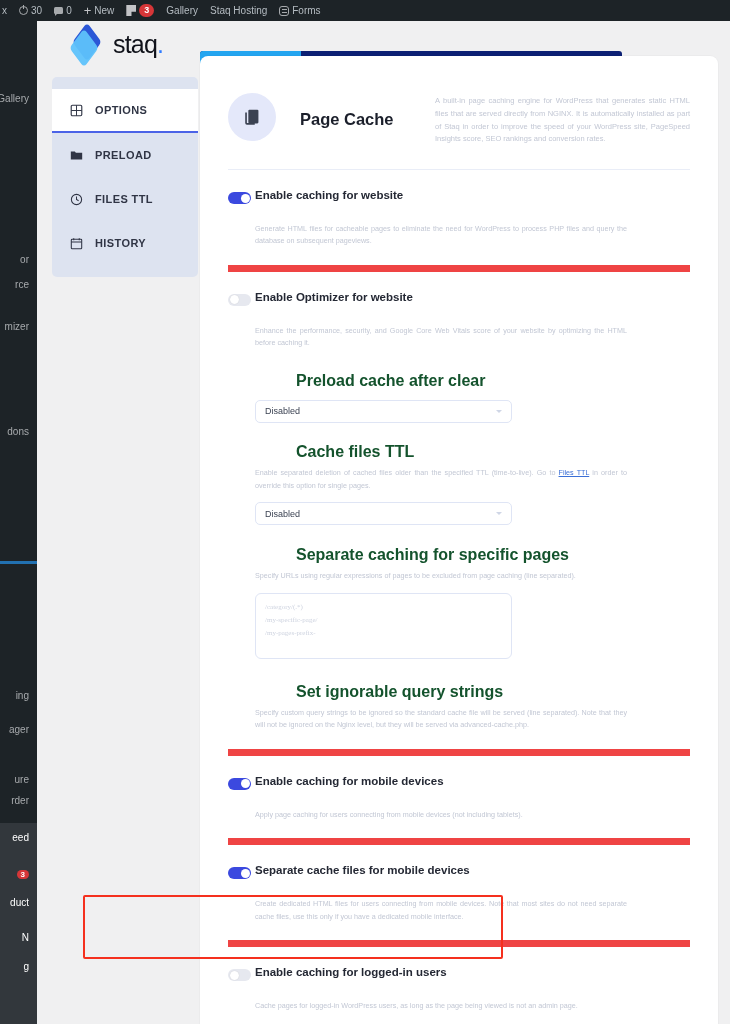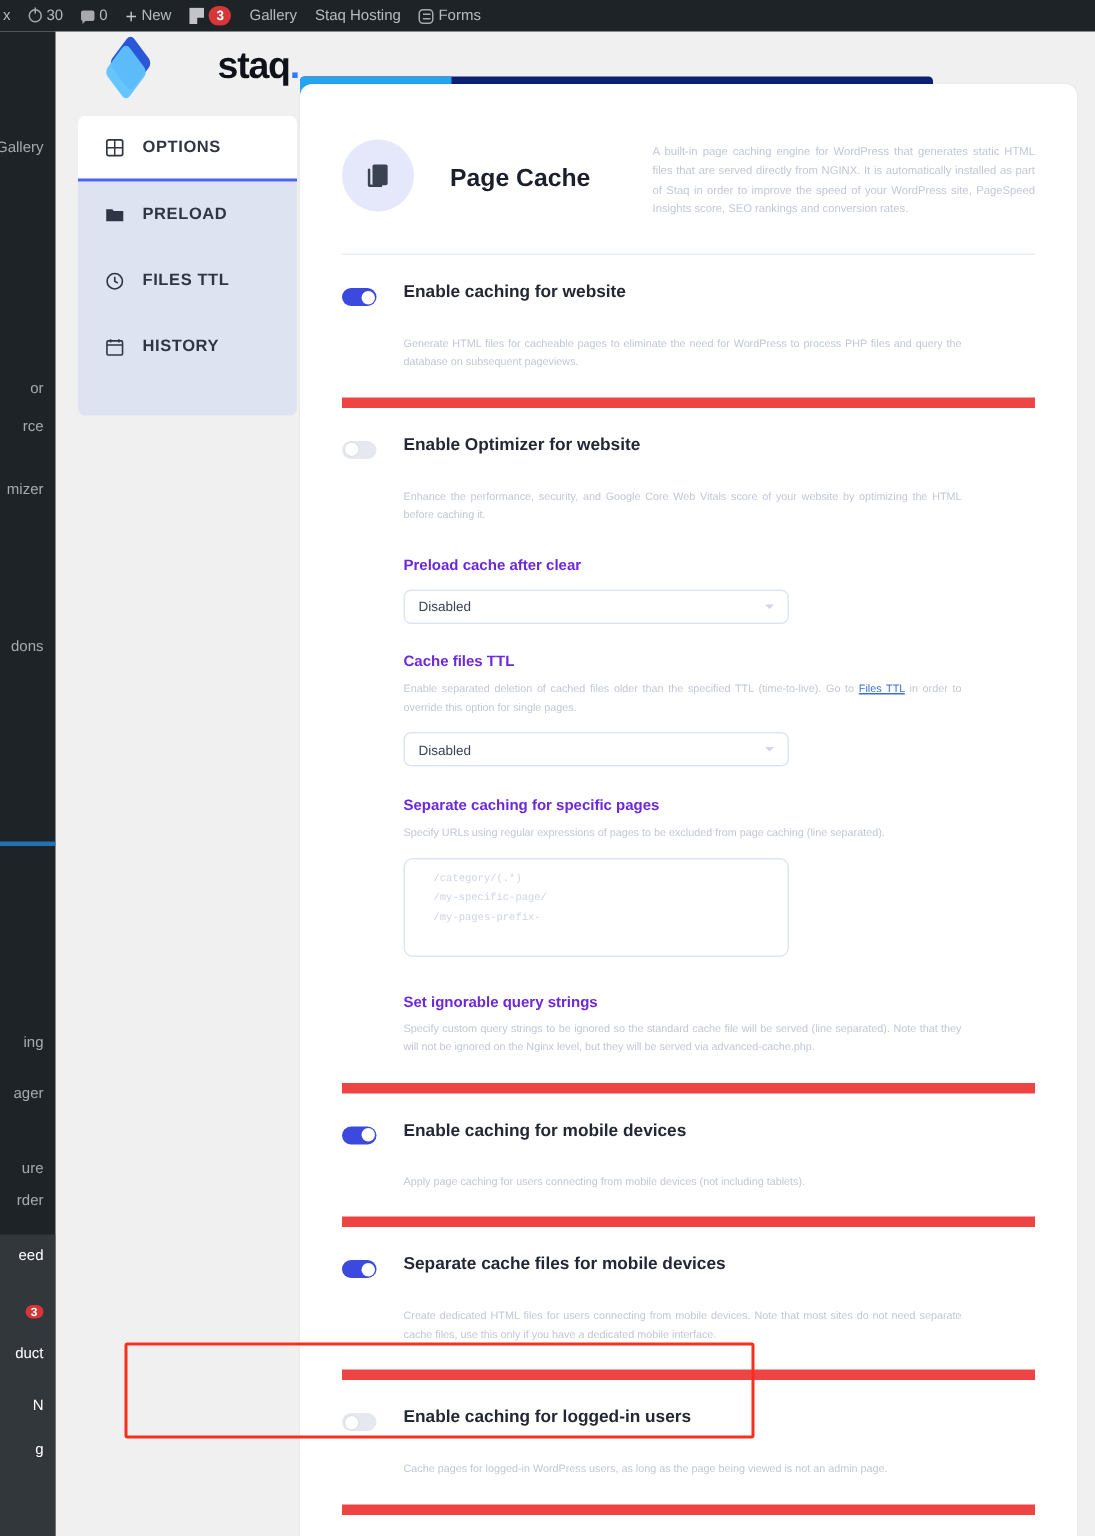--- a/index.html
+++ b/index.html
@@ -92,21 +92,21 @@
     position: absolute; left: 33px; top: 8px; display: flex; align-items: center; gap: 9px;
   }
   .logo-mark { position: relative; width: 34px; height: 30px; }
   .logo-mark .dia {
     position: absolute; width: 24px; height: 24px; border-radius: 4px;
     transform: rotate(45deg) skew(8deg, 8deg);
   }
   .logo-mark .dia.back { left: 5px; top: 1px; background: #2b57d6; }
   .logo-mark .dia.front { left: 2px; top: 7px; background: #5ec2fb; opacity: .95; }
   .logo-text {
-    font-size: 25px; font-weight: 700; color: #10121a; letter-spacing: -0.8px; margin-left: 32px;
+    font-size: 25px; font-weight: 400; color: #10121a; letter-spacing: -0.8px;
   }
   .logo-dot { color: #2f7bff; }
 
   
   .tabbar {
     position: absolute; left: 163px; top: 30px; width: 422px; height: 30px;
     background: #0c2074; border-radius: 3px; display: flex; align-items: stretch;
     overflow: hidden;
   }
   .tab {
@@ -119,21 +119,21 @@
   
   .optpanel {
     position: absolute; left: 15px; top: 56px; width: 146px; height: 200px;
     background: #dde3f0; border-radius: 5px; overflow: hidden;
   }
   .opt-item {
     height: 44px; display: flex; align-items: center; gap: 12px;
     padding-left: 18px; font-size: 11px; font-weight: 700;
     color: #303545; letter-spacing: .4px; cursor: pointer;
   }
-  .opt-item.active { background: #ffffff; border-bottom: 2.5px solid #4b63e7; }
+  .opt-item.active { background: #ffffff; border-bottom: 2.5px solid #4b63e7; margin-top: 12px; }
   .opt-ico { width: 13px; height: 13px; color: #303545; flex: 0 0 13px; }
   .opt-ico svg { display: block; }
 
   
   .card {
     position: absolute; left: 163px; top: 35px; width: 518px; height: 968px;
     background: #ffffff; border-radius: 8px 8px 0 0;
     box-shadow: 0 0 0 1px rgba(0,0,0,.02);
     overflow: hidden;
   }
@@ -150,58 +150,58 @@
     font-size: 7.5px; line-height: 1.7; color: #c2c7d4; text-align: justify;
     flex: 1; padding-top: 2px; max-width: 255px; margin-left: auto;
   }
   .head-rule {
     height: 1px; background: #e9edf7; margin: 23px 28px 0 28px;
   }
 
   .body { padding: 0 28px; }
 
   
-  .trow { display: flex; gap: 18px; padding: 19px 0 17px 0; }
+  .trow { display: flex; gap: 4px; padding: 19px 0 17px 0; }
   .trow + .trow { border-top: 7px solid #ef4444; }
   .trow .tcol { flex: 1; }
   .toggle {
     width: 23px; height: 12px; border-radius: 7px; position: relative;
     flex: 0 0 23px; margin-top: 3px; cursor: pointer;
   }
   .toggle .knob {
     position: absolute; top: 1.5px; width: 9px; height: 9px; border-radius: 50%;
     background: #fff;
   }
   .toggle.on { background: #3b49df; }
   .toggle.on .knob { right: 1.5px; }
   .toggle.off { background: #e6e8ef; }
   .toggle.off .knob { left: 1.5px; box-shadow: 0 0 1px rgba(0,0,0,.18); }
   .tlabel { font-size: 11.5px; font-weight: 700; color: #242834; line-height: 1.2; }
   .tdesc {
     font-size: 7.2px; line-height: 1.75; color: #c2c7d4; margin-top: 20px;
     text-align: justify; max-width: 372px;
   }
   .fblock { padding: 11px 0 0 0; }
-  .flabel { font-size: 10px; font-weight: 700; color: #6d28d9; }
+  .flabel { font-size: 16px; font-weight: 700; color: #14532d; margin-left: 41px; }
   .fdesc {
     font-size: 7.2px; line-height: 1.75; color: #c2c7d4; margin-top: 6px;
     text-align: justify; max-width: 372px;
   }
   .fdesc a { color: #3b6fd6; text-decoration: underline; }
   .select {
     margin-top: 10px; width: 257px; height: 23px; border: 1px solid #dfe5f5;
     border-radius: 5px; display: flex; align-items: center; justify-content: space-between;
     padding: 0 9px; font-size: 9px; color: #3b4252; cursor: pointer; background: #fff;
   }
   .caret { width: 0; height: 0; border-left: 3.5px solid transparent;
            border-right: 3.5px solid transparent; border-top: 3.5px solid #cfd6e6; }
   .ta {
     margin-top: 10px; width: 257px; height: 66px; border: 1px solid #dfe5f5;
-    border-radius: 6px; padding: 7px 19px; font-size: 7px; line-height: 1.85;
-    color: #cfd4e0; font-family: Liberation Mono, monospace;
+    border-radius: 6px; padding: 7px 9px; font-size: 7px; line-height: 1.85;
+    color: #cfd4e0; font-family: Liberation Serif, serif;
     resize: none; outline: none; background: #fff; white-space: pre;
   }
   .ta::placeholder { color: #cfd4e0; }
 
   
   .hl {
     position: absolute; left: 46px; top: 874px; width: 420px; height: 64px;
     border: 2.5px solid #f5301e; border-radius: 2px; z-index: 5; pointer-events: none;
   }
 </style>

